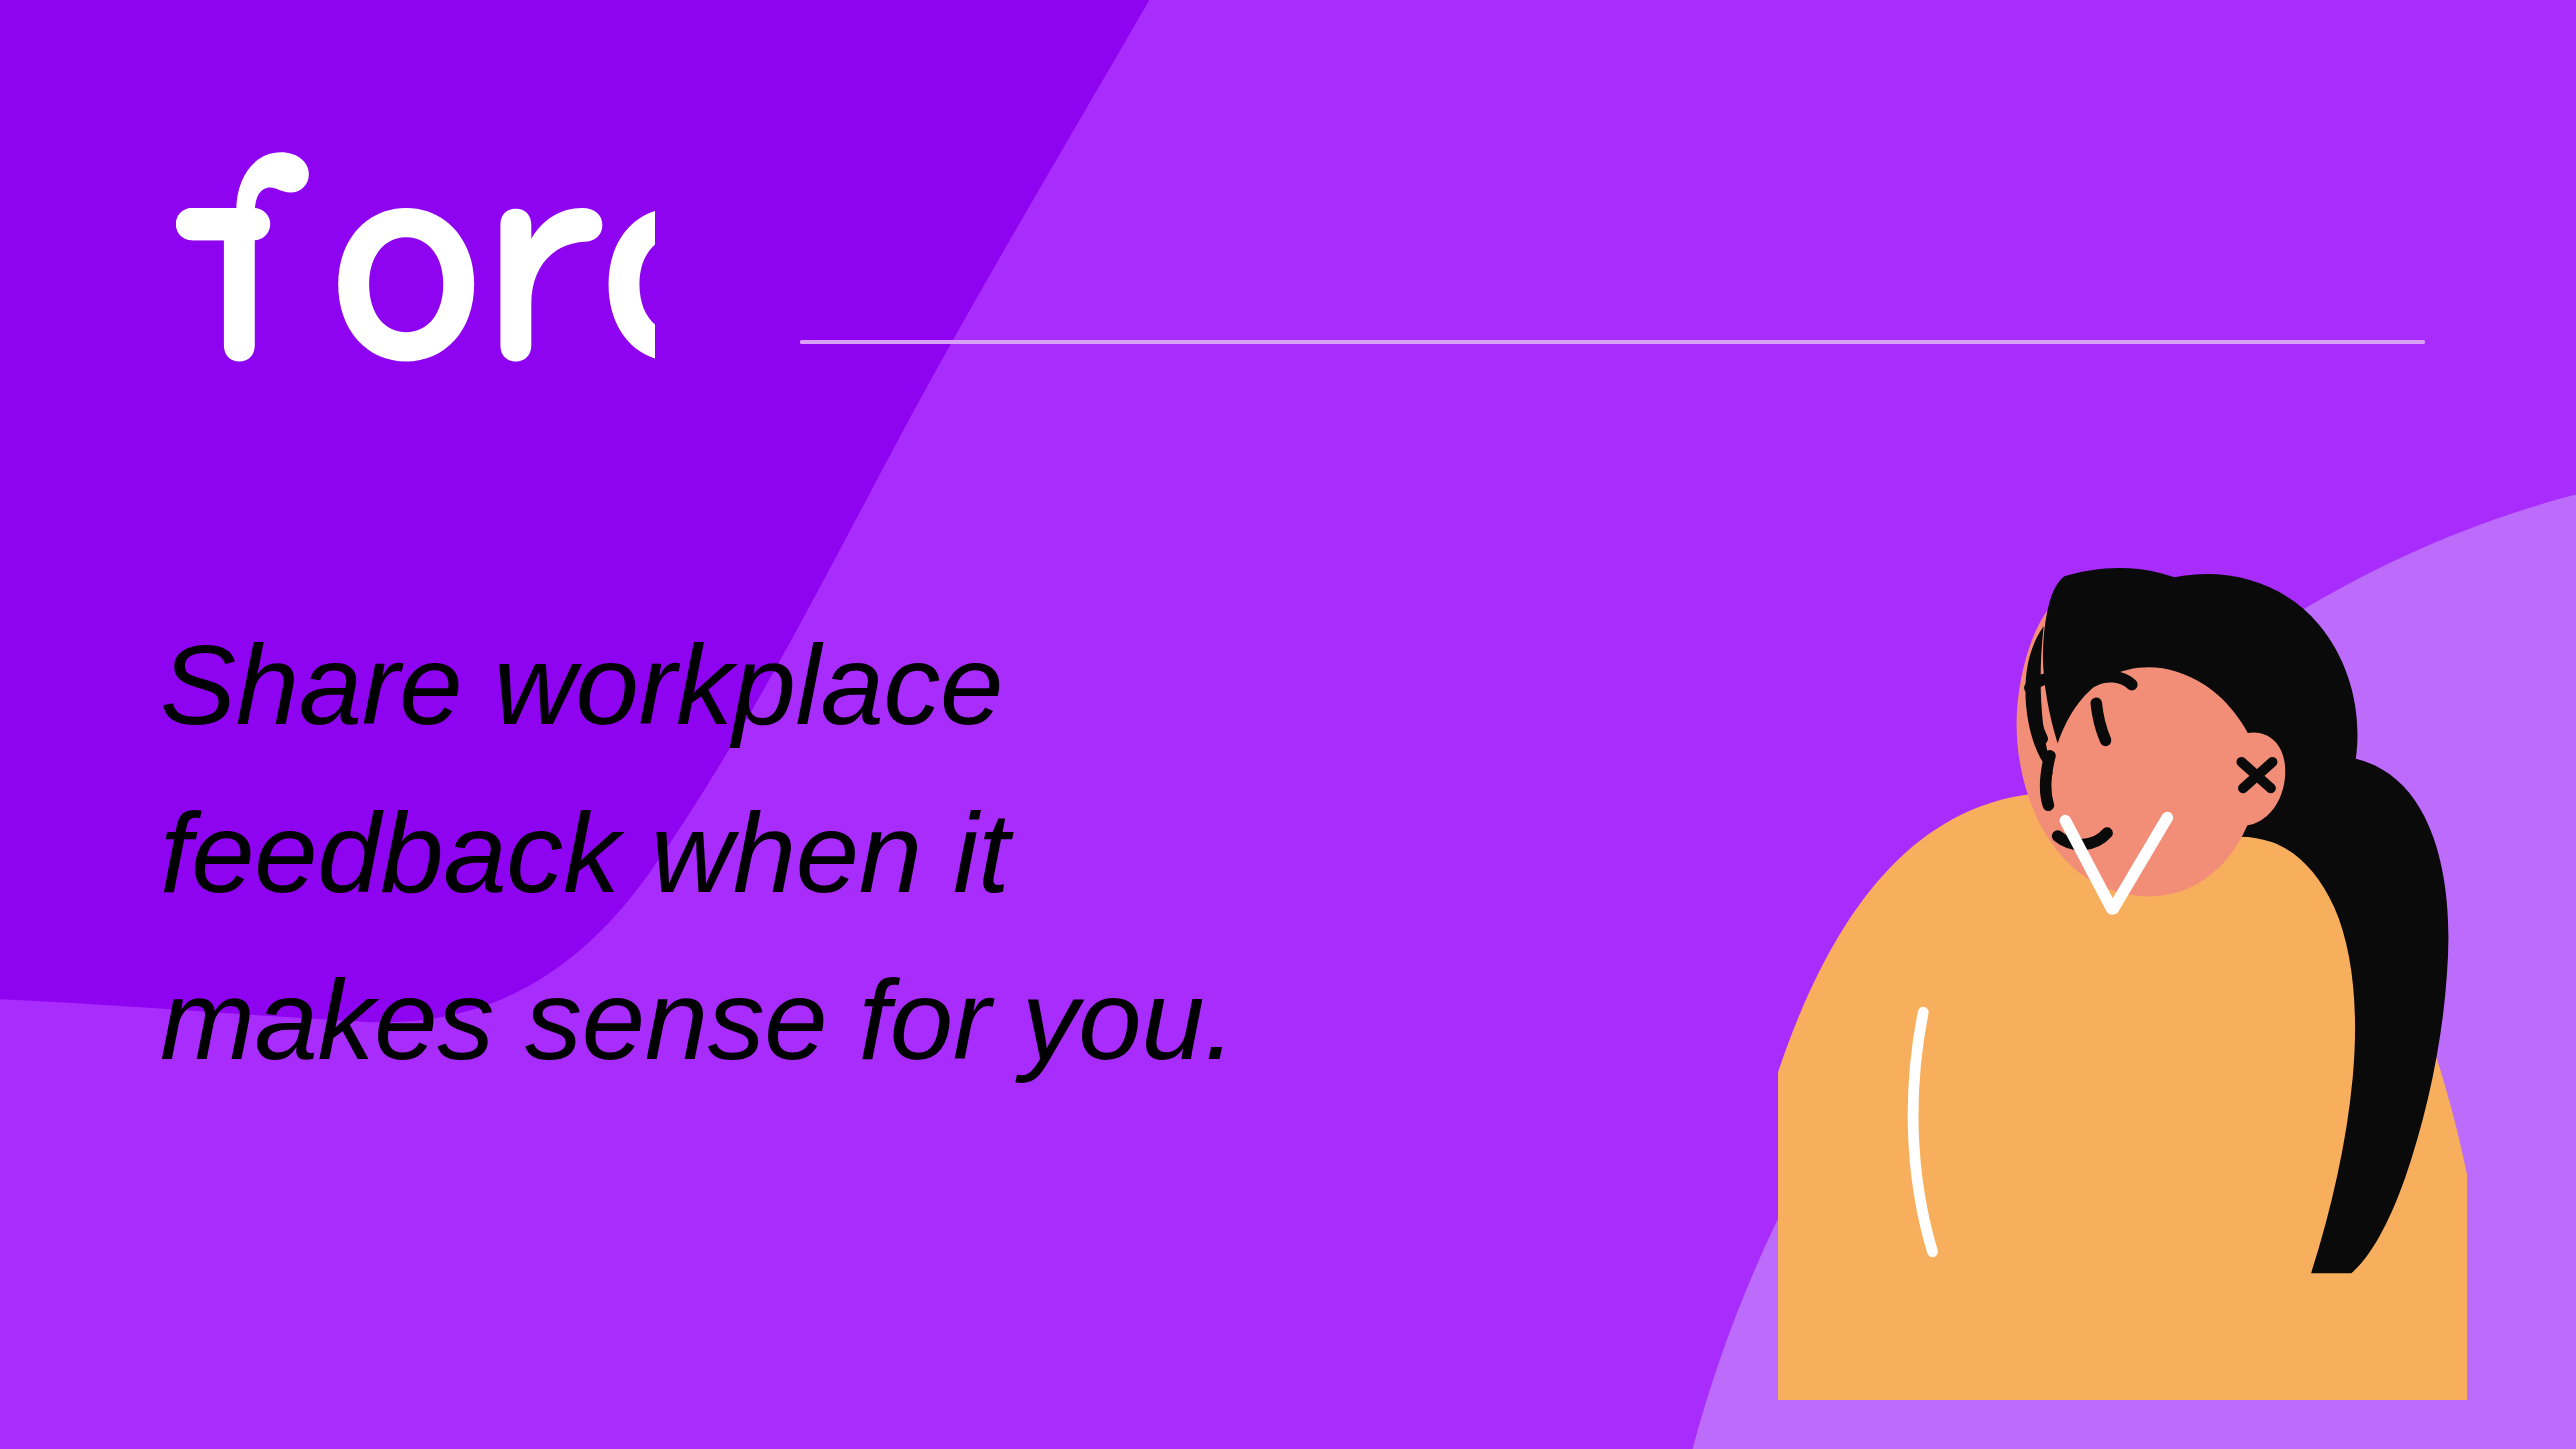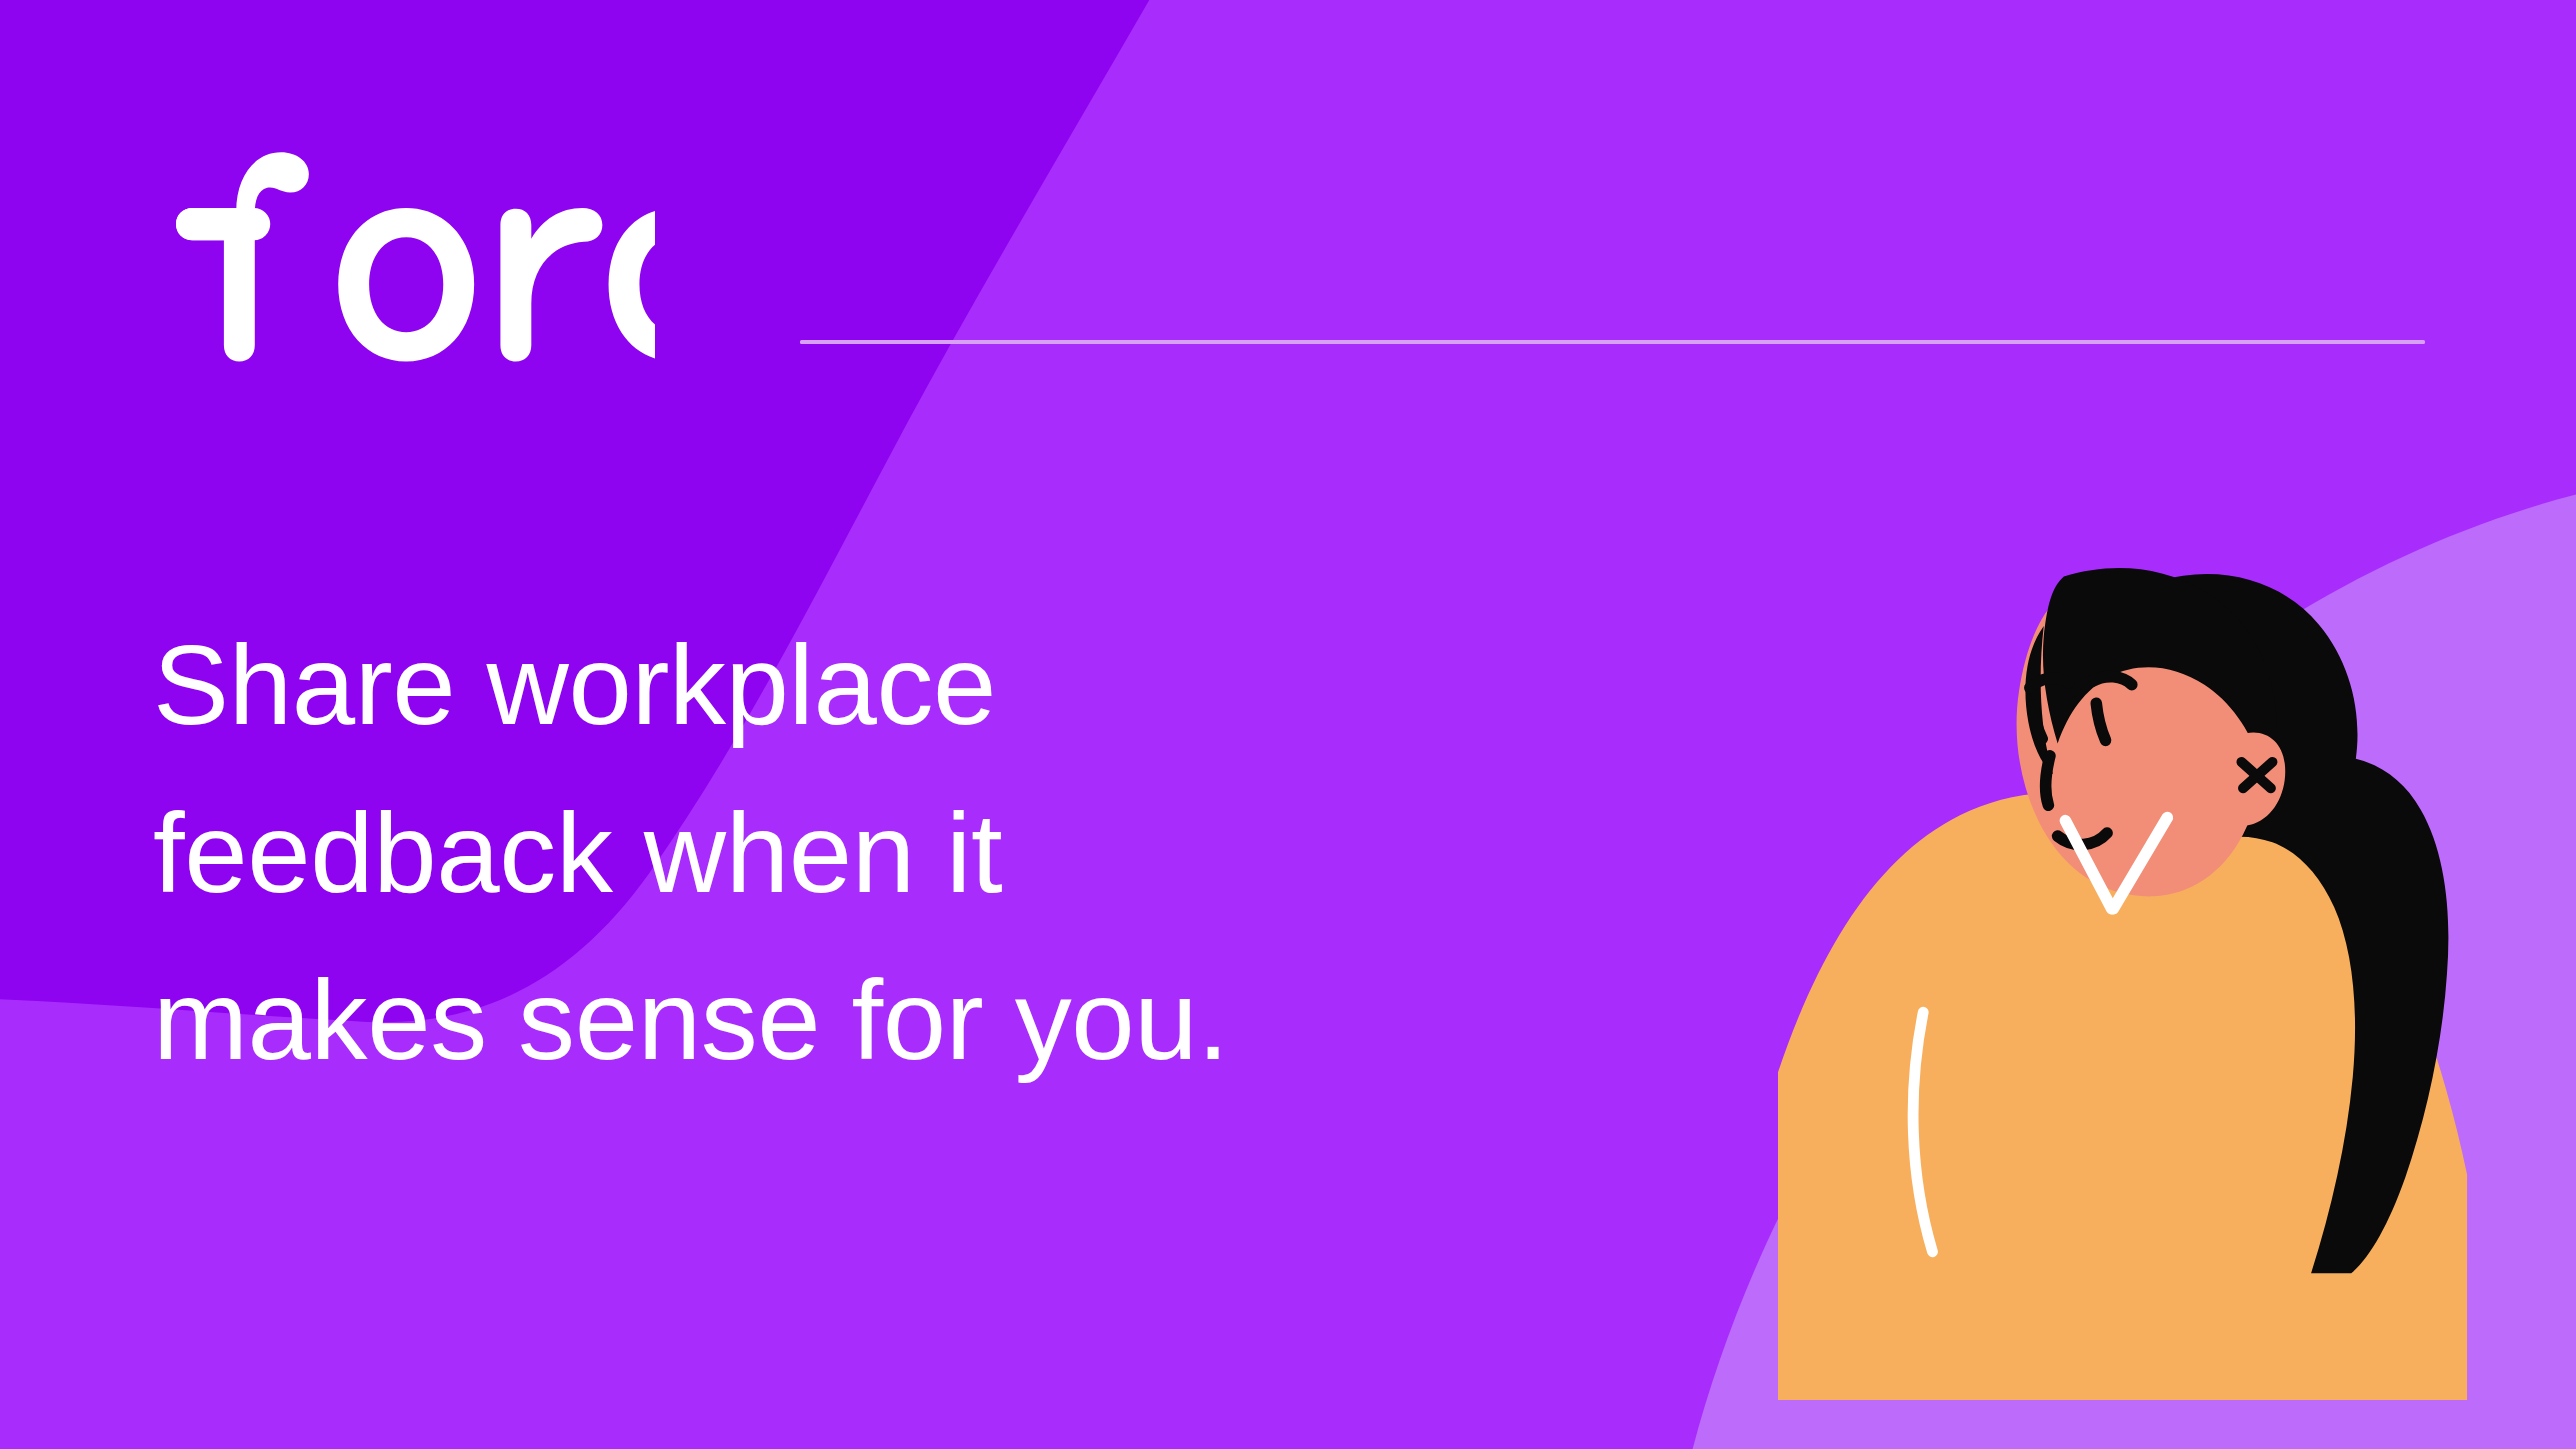--- a/index.html
+++ b/index.html
@@ -48,31 +48,32 @@
     width:1625px;
     height:3.9px;
     background:#D9A0F7;
     z-index:5;
     border-radius:1.5px;
   }
 
   
   .headline {
     position:absolute;
-    left:153px;
+    left:160px;
     top:601px;
     width:1546px;
     z-index:6;
-    color:#ffffff;
+    color:#000000;
     font-family:"Liberation Sans", sans-serif;
     font-size:114px;
     font-weight:400;
     line-height:1.47;
     letter-spacing:-0.4px;
     white-space:pre-line;
+    font-style:italic;
   }
 
   
   .illustration {
     position:absolute;
     left:1778px;
     top:533px;
     width:798px;
     height:916px;
     z-index:7;

